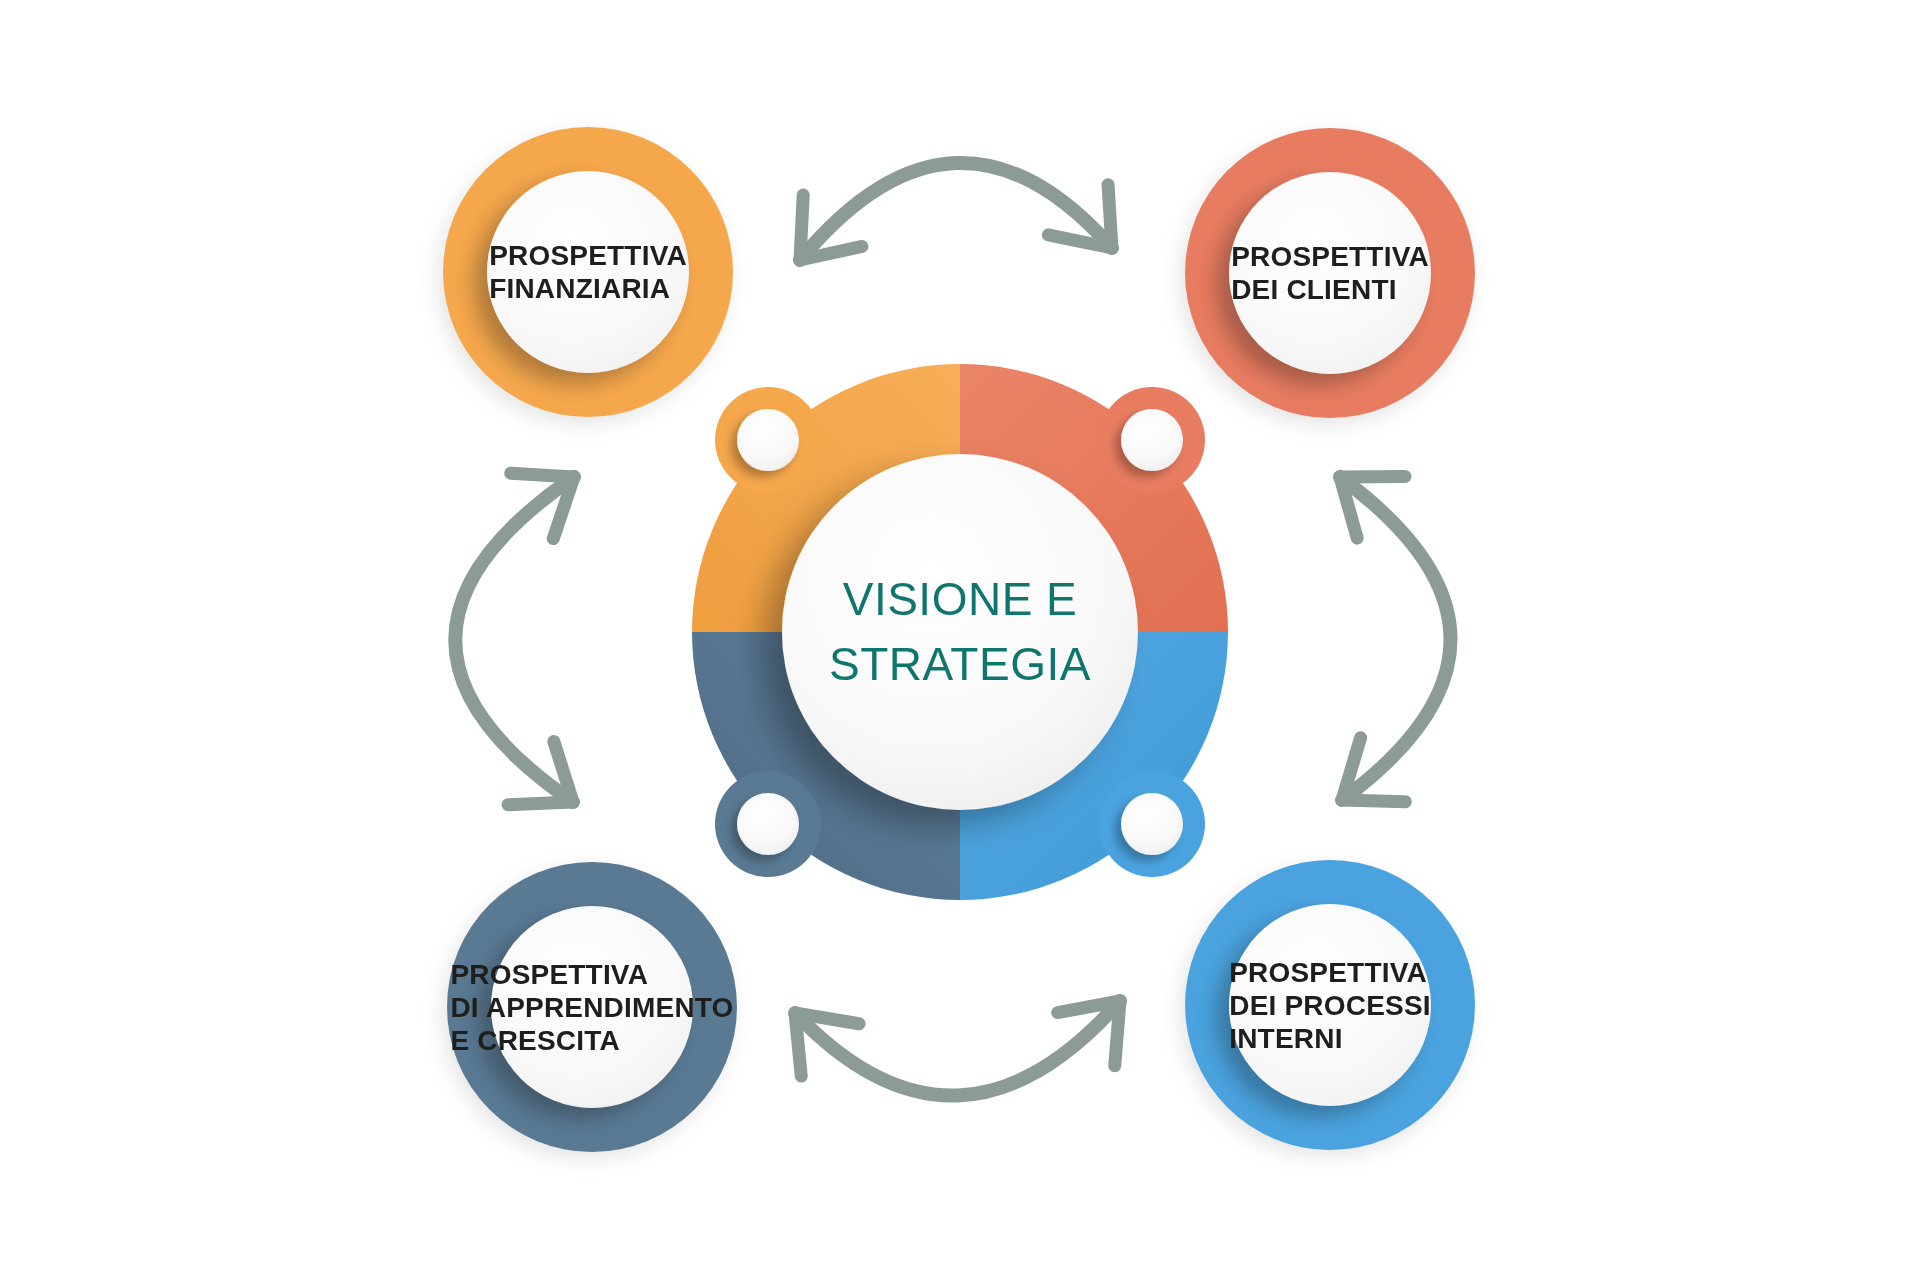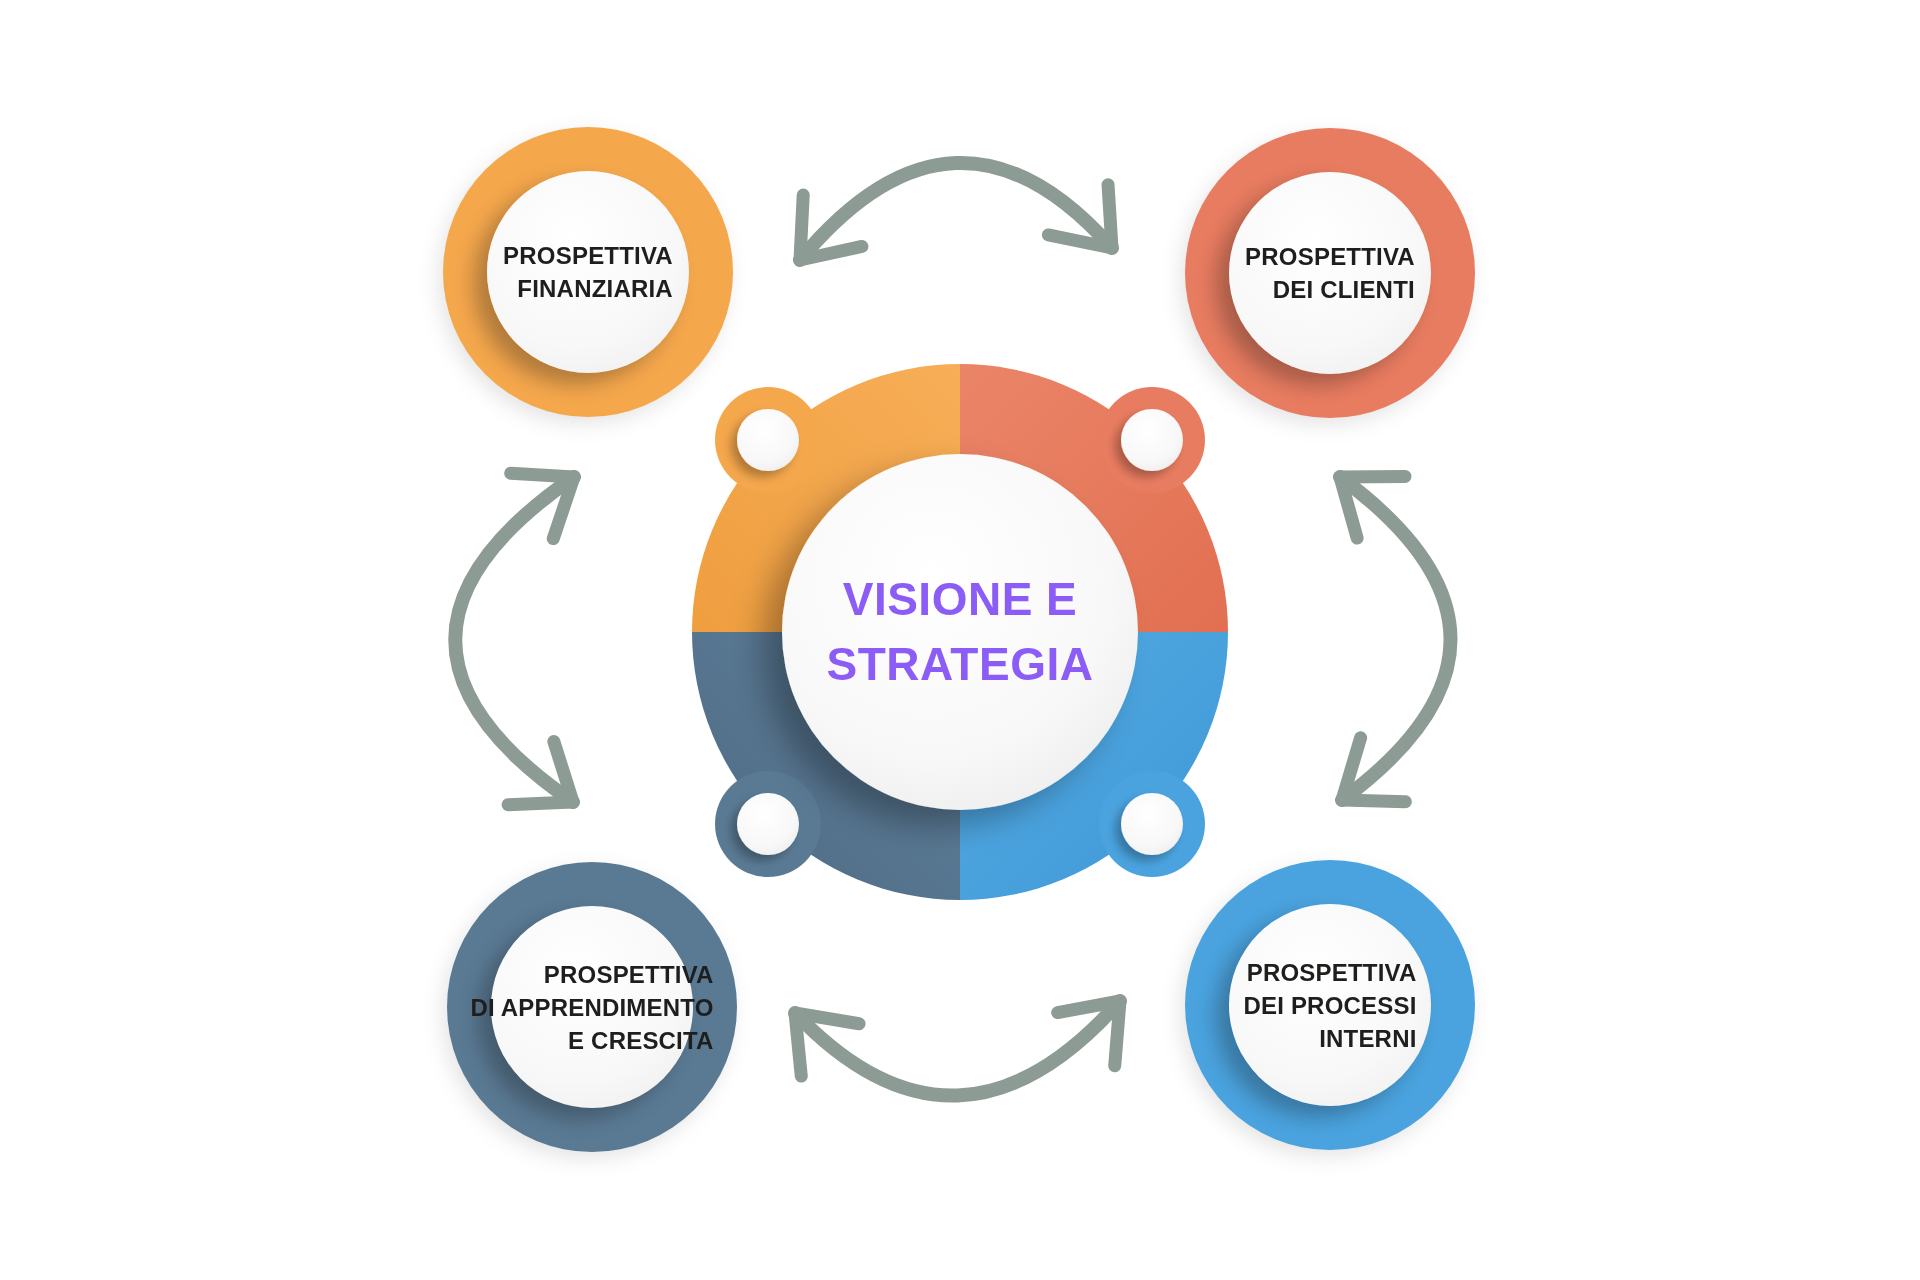--- a/index.html
+++ b/index.html
@@ -30,22 +30,22 @@
     top: 282px;
   }
   .center-label {
     position: absolute;
     left: 710px;
     top: 567px;
     width: 500px;
     text-align: center;
     font-size: 46px;
     line-height: 65px;
-    font-weight: 700;
-    color: #8b5cf6;
+    font-weight: 400;
+    color: #0f766e;
     white-space: pre-line;
     letter-spacing: 0.5px;
   }
   .badge {
     position: absolute;
     width: 290px;
     height: 290px;
   }
   .ring {
     position: absolute;
@@ -66,23 +66,23 @@
     border-radius: 50%;
     background: radial-gradient(circle at 42% 34%, #ffffff 0%, #f8f8f8 60%, #ebebeb 100%);
     box-shadow: -13px 11px 20px rgba(20,20,20,0.30);
   }
   .badge-label {
     position: absolute;
     inset: 0;
     display: flex;
     align-items: center;
     justify-content: center;
-    text-align: right;
+    text-align: left;
     font-weight: 700;
-    font-size: 24px;
+    font-size: 28px;
     line-height: 33px;
     color: #1e1e1c;
     white-space: pre-line;
     letter-spacing: 0.2px;
   }
   .badge-tl { left: 443px; top: 127px; }
   .badge-tr { left: 1185px; top: 128px; }
   .badge-bl { left: 447px; top: 862px; }
   .badge-br { left: 1185px; top: 860px; }
 </style>

